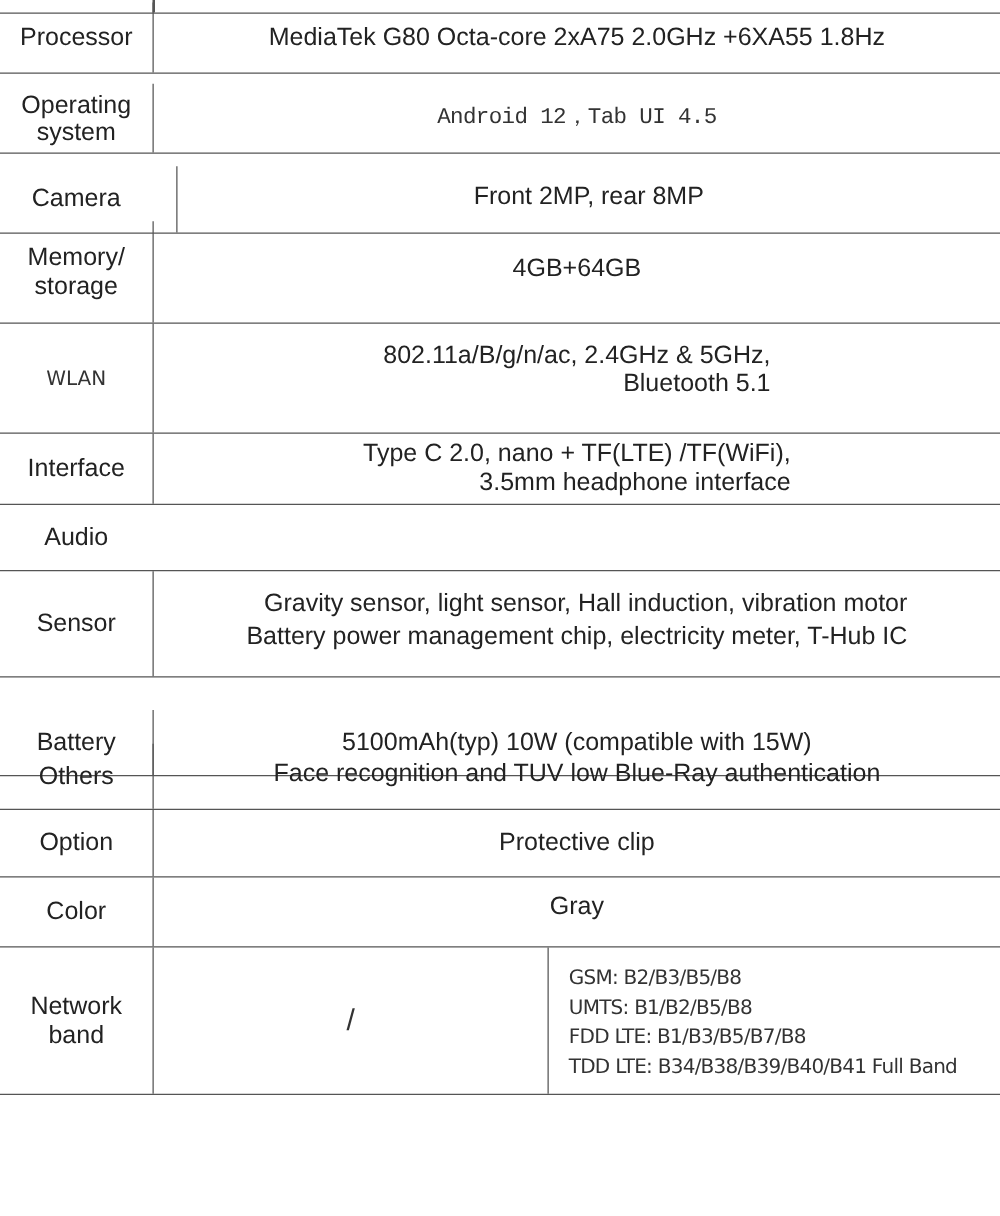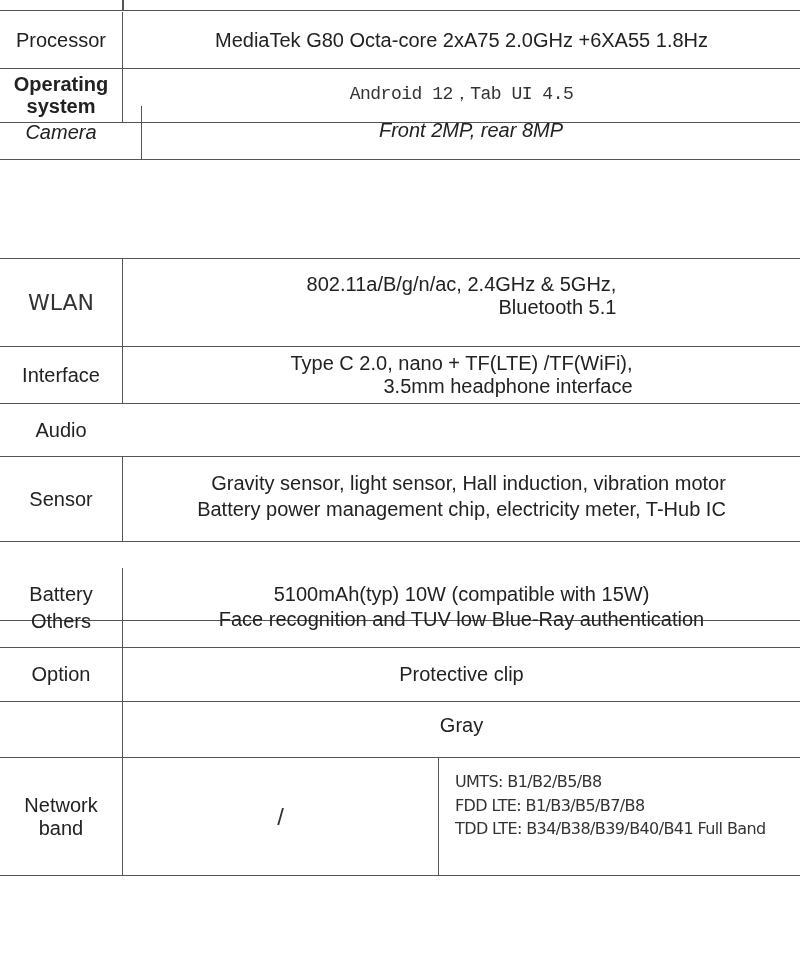--- a/index.html
+++ b/index.html
@@ -124,41 +124,44 @@
   </style>
 </head>
 <body>
 
 <div class="spec-table">
 
   <div class="top-stub">
     <div class="vline"></div>
   </div>
 
-  <div class="row" style="top:12px;height:57px;">
+  <div class="row" style="top:2px;height:57px;">
     <div class="label">Processor</div>
     <div class="value">MediaTek G80 Octa-core 2xA75 2.0GHz +6XA55 1.8Hz</div>
   </div>
 
   <div class="row" style="top:67px;height:56px;">
-    <div class="label" style="white-space:pre-line;line-height:22px;font-weight:bold;">Operating
+    <div class="label" style="white-space:pre-line;line-height:22px;">Operating
 system</div>
     <div class="value os">Android 12，Tab UI 4.5</div>
   </div>
 
-  <div class="row" style="top:106px;height:54px;font-style:italic;">
+  <div class="row" style="top:133px;height:54px;">
     <div class="label">Camera</div>
     <div class="value" style="padding-bottom:4px;margin-left:19px;">Front 2MP, rear 8MP</div>
   </div>
 
   <div class="row" style="top:177px;height:82px;">
+    <div class="label" style="white-space:pre-line;">Memory/
+storage</div>
+    <div class="value" style="padding-bottom:4px;">4GB+64GB</div>
   </div>
 
   <div class="row" style="top:259px;height:88px;">
-    <div class="label" style="font-family:'DejaVu Sans',sans-serif;font-size:22px;color:#333;">WLAN</div>
+    <div class="label" style="font-family:'DejaVu Sans',sans-serif;font-size:16px;color:#333;">WLAN</div>
     <div class="value wlan-val">802.11a/B/g/n/ac, 2.4GHz &amp; 5GHz,
 Bluetooth 5.1</div>
   </div>
 
   <div class="row" style="top:347px;height:57px;text-decoration:underline;">
     <div class="label">Interface</div>
     <div class="value">Type C 2.0, nano + TF(LTE) /TF(WiFi),
 3.5mm headphone interface</div>
   </div>
 
@@ -181,29 +184,31 @@
     <div class="label">Others</div>
     <div class="value" style="padding-bottom:4px;">Face recognition and TUV low Blue-Ray authentication</div>
   </div>
 
   <div class="row" style="top:648px;height:54px;">
     <div class="label">Option</div>
     <div class="value">Protective clip</div>
   </div>
 
   <div class="row" style="top:702px;height:56px;">
+    <div class="label">Color</div>
     <div class="value" style="padding-bottom:8px;">Gray</div>
   </div>
 
   <div class="row" style="top:758px;height:118px;">
     <div class="label" style="white-space:pre-line;">Network
 band</div>
     <div class="split-left">
       <span>/</span>
     </div>
     <div class="split-right">
+      <span class="band-line">GSM: B2/B3/B5/B8</span>
       <span class="band-line">UMTS: B1/B2/B5/B8</span>
       <span class="band-line">FDD LTE: B1/B3/B5/B7/B8</span>
       <span class="band-line">TDD LTE: B34/B38/B39/B40/B41 Full Band</span>
     </div>
   </div>
 
 </div>
 
 </body></html>

